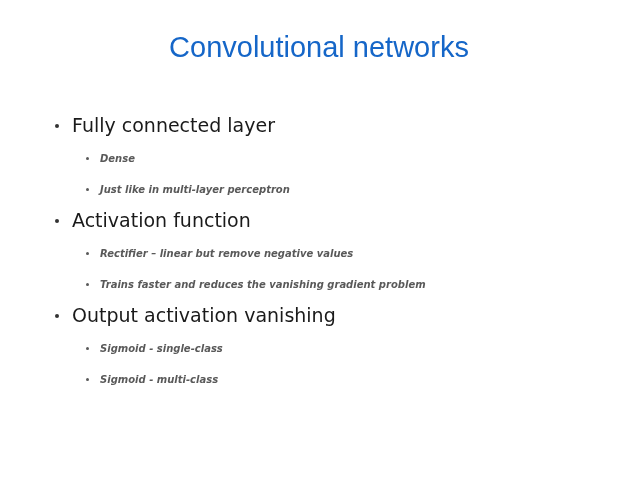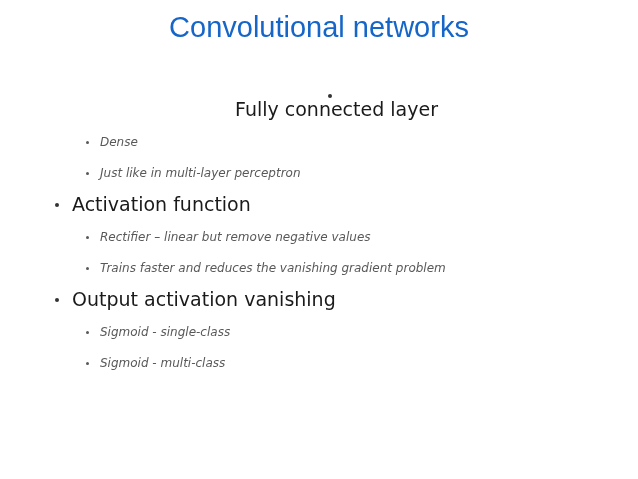--- a/index.html
+++ b/index.html
@@ -10,21 +10,21 @@
   .slide {
     position: relative;
     width: 638px;
     height: 479px;
     background: #ffffff;
     overflow: hidden;
     font-family: "DejaVu Sans", sans-serif;
   }
   .slide-title {
     margin: 0;
-    padding-top: 10px;
+    padding-top: 30px;
     text-align: center;
     font-family: "Liberation Sans", sans-serif;
     font-size: 29px;
     font-weight: 400;
     line-height: 34px;
     color: #1566c8;
     letter-spacing: 0px;
   }
   .content {
     margin-top: 50px;
@@ -37,29 +37,29 @@
   }
   .bullet-l1 {
     padding-left: 7px;
     margin-top: 10px;
     font-size: 19px;
     line-height: 23px;
     color: #1a1a1a;
   }
   .section:first-child .bullet-l1 {
     margin-top: 17px;
-    flex-direction: column;
   }
   .bullet-l2 {
     padding-left: 38px;
     margin-top: 12px;
-    font-size: 12px;
+    font-size: 10px;
     line-height: 19px;
     font-style: italic;
     color: #595959;
+    font-weight: bold;
   }
   .dot {
     flex: 0 0 auto;
     border-radius: 50%;
     background: #333333;
   }
   .dot-l1 {
     width: 4px;
     height: 4px;
     margin-right: 13px;

